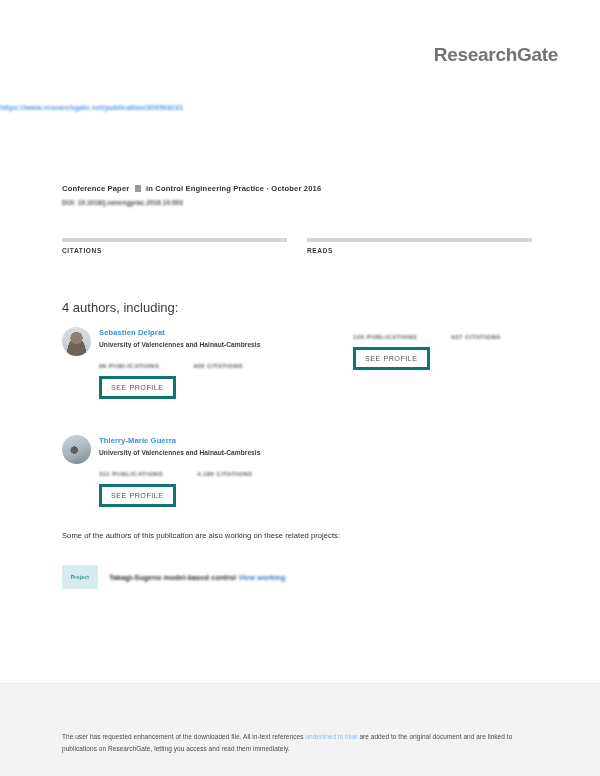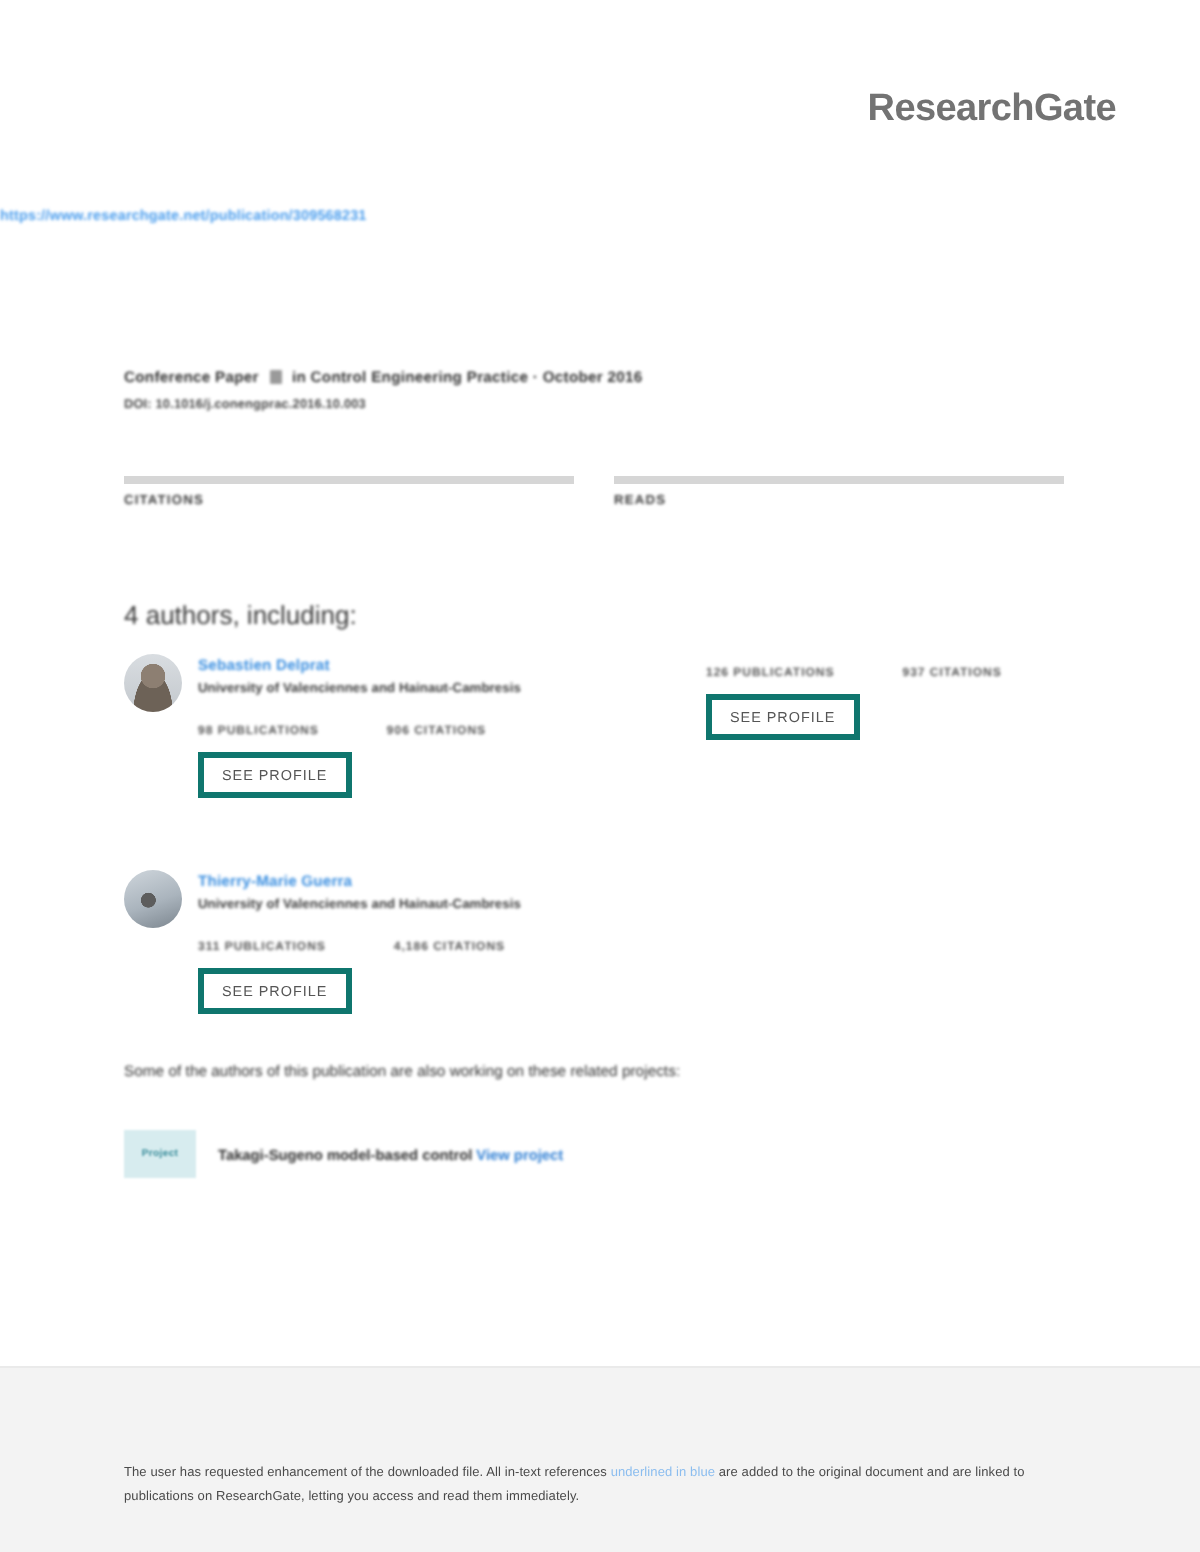--- a/index.html
+++ b/index.html
@@ -389,21 +389,21 @@
 
     </div>
 
   </div>
 
   <div class="projects-head">Some of the authors of this publication are also working on these related projects:</div>
 
   <div class="project-item">
     <div class="project-badge">Project</div>
     <div class="project-title">
-      <span>Takagi-Sugeno model-based control</span><span class="project-link">View project</span>
+      <span>Takagi-Sugeno model-based control</span><span class="project-link">View working</span>
     </div>
   </div>
 
   <div class="footer">
     <div class="footer-note">
       <span>The user has requested enhancement of the downloaded file. All in-text references </span><span class="blue">underlined in blue</span><span> are added to the original document and are linked to publications on ResearchGate, letting you access and read them immediately.</span>
     </div>
   </div>
 
 </div>

